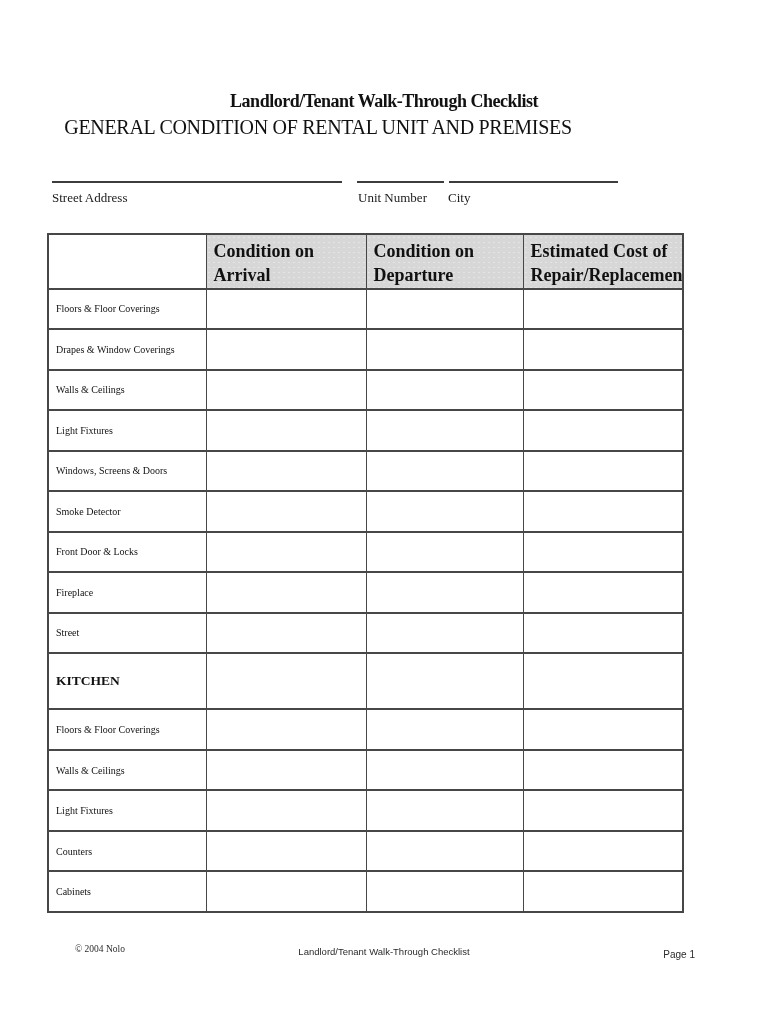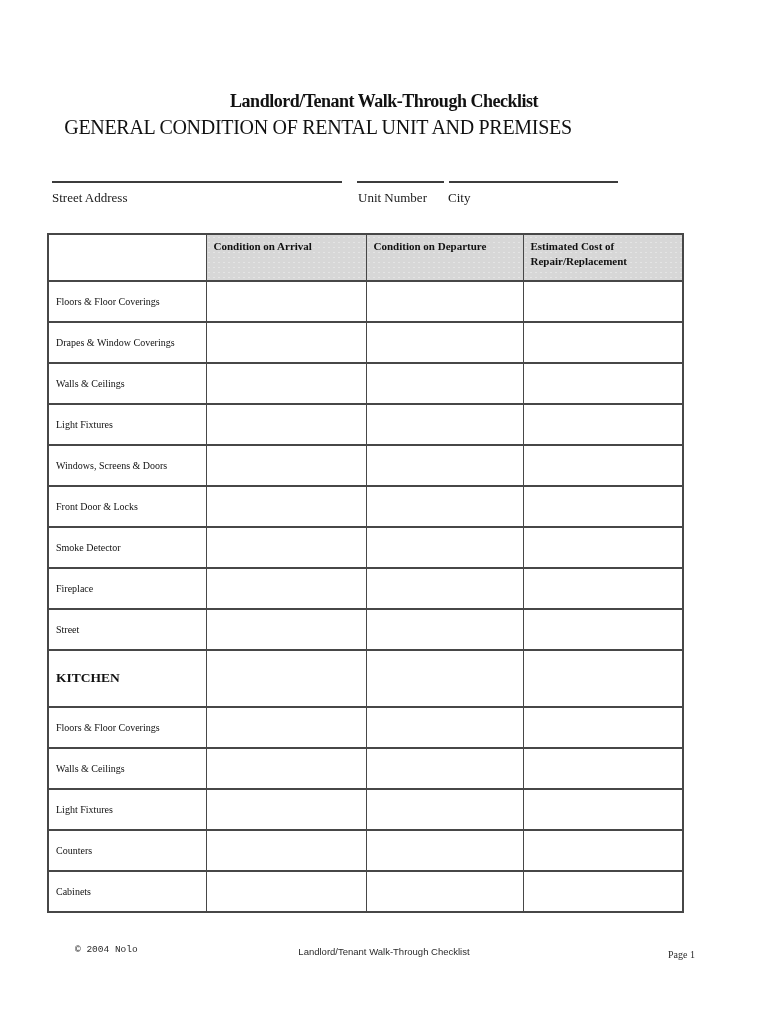--- a/index.html
+++ b/index.html
@@ -67,21 +67,21 @@
     border: 1px solid #474747;
     border-top-width: 2px;
     border-bottom-width: 2px;
     overflow: hidden;
   }
   table.checklist thead tr { height: 47px; }
   th.col-header {
     background-color: #d7d7d7;
     background-image: radial-gradient(circle, #f1f1f1 0.8px, rgba(0,0,0,0) 1px);
     background-size: 5px 5px;
-    font-size: 11px;
+    font-size: 18px;
     font-weight: bold;
     text-align: left;
     vertical-align: top;
     padding: 4px 6px 0 7px;
     line-height: 1.35;
     color: #111111;
   }
   th.corner-cell { background: #ffffff; }
   td.label-cell {
     font-size: 10px;
@@ -93,36 +93,36 @@
   tr.section-row td.label-cell {
     font-weight: bold;
     font-size: 13.5px;
   }
   td.entry-cell { background: #ffffff; }
 
   
   .footer-left {
     position: absolute;
     top: 944px; left: 75px;
-    font-family: Liberation Mono, monospace;
+    font-family: Liberation Serif, serif;
     font-size: 9.5px;
     color: #2b2b2b;
   }
   .footer-center {
     position: absolute;
     top: 946px; left: 0; width: 768px;
     text-align: center;
     font-family: "Liberation Sans", sans-serif;
     font-size: 9.5px;
     color: #2b2b2b;
   }
   .footer-right {
     position: absolute;
     top: 949px; right: 73px;
-    font-family: Liberation Serif, serif;
+    font-family: Liberation Sans, sans-serif;
     font-size: 10px;
     color: #2b2b2b;
   }
 </style>
 </head>
 <body>
 
 <div class="doc-title">Landlord/Tenant Walk-Through Checklist</div>
 <div class="doc-subtitle">GENERAL CONDITION OF RENTAL UNIT AND PREMISES</div>
 
@@ -173,27 +173,27 @@
         <td class="entry-cell"></td>
         <td class="entry-cell"></td>
       </tr>
       <tr class="item-row">
         <td class="label-cell">Windows, Screens &amp; Doors</td>
         <td class="entry-cell"></td>
         <td class="entry-cell"></td>
         <td class="entry-cell"></td>
       </tr>
       <tr class="item-row">
+        <td class="label-cell">Smoke Detector</td>
+        <td class="entry-cell"></td>
+        <td class="entry-cell"></td>
+        <td class="entry-cell"></td>
+      </tr>
+      <tr class="item-row">
         <td class="label-cell">Front Door &amp; Locks</td>
-        <td class="entry-cell"></td>
-        <td class="entry-cell"></td>
-        <td class="entry-cell"></td>
-      </tr>
-      <tr class="item-row">
-        <td class="label-cell">Smoke Detector</td>
         <td class="entry-cell"></td>
         <td class="entry-cell"></td>
         <td class="entry-cell"></td>
       </tr>
       <tr class="item-row">
         <td class="label-cell">Fireplace</td>
         <td class="entry-cell"></td>
         <td class="entry-cell"></td>
         <td class="entry-cell"></td>
       </tr>

